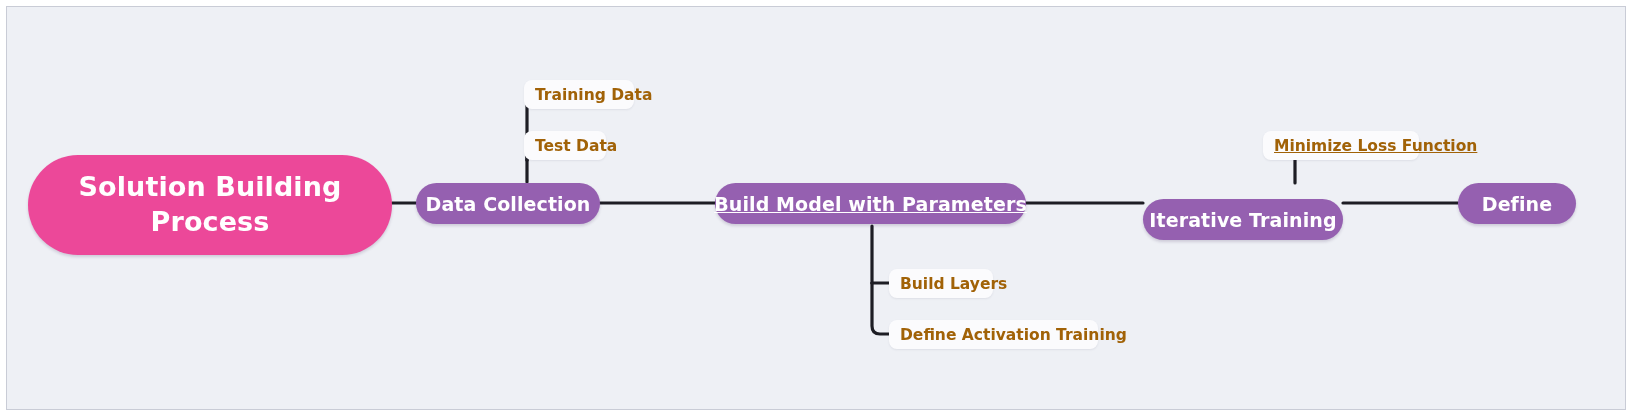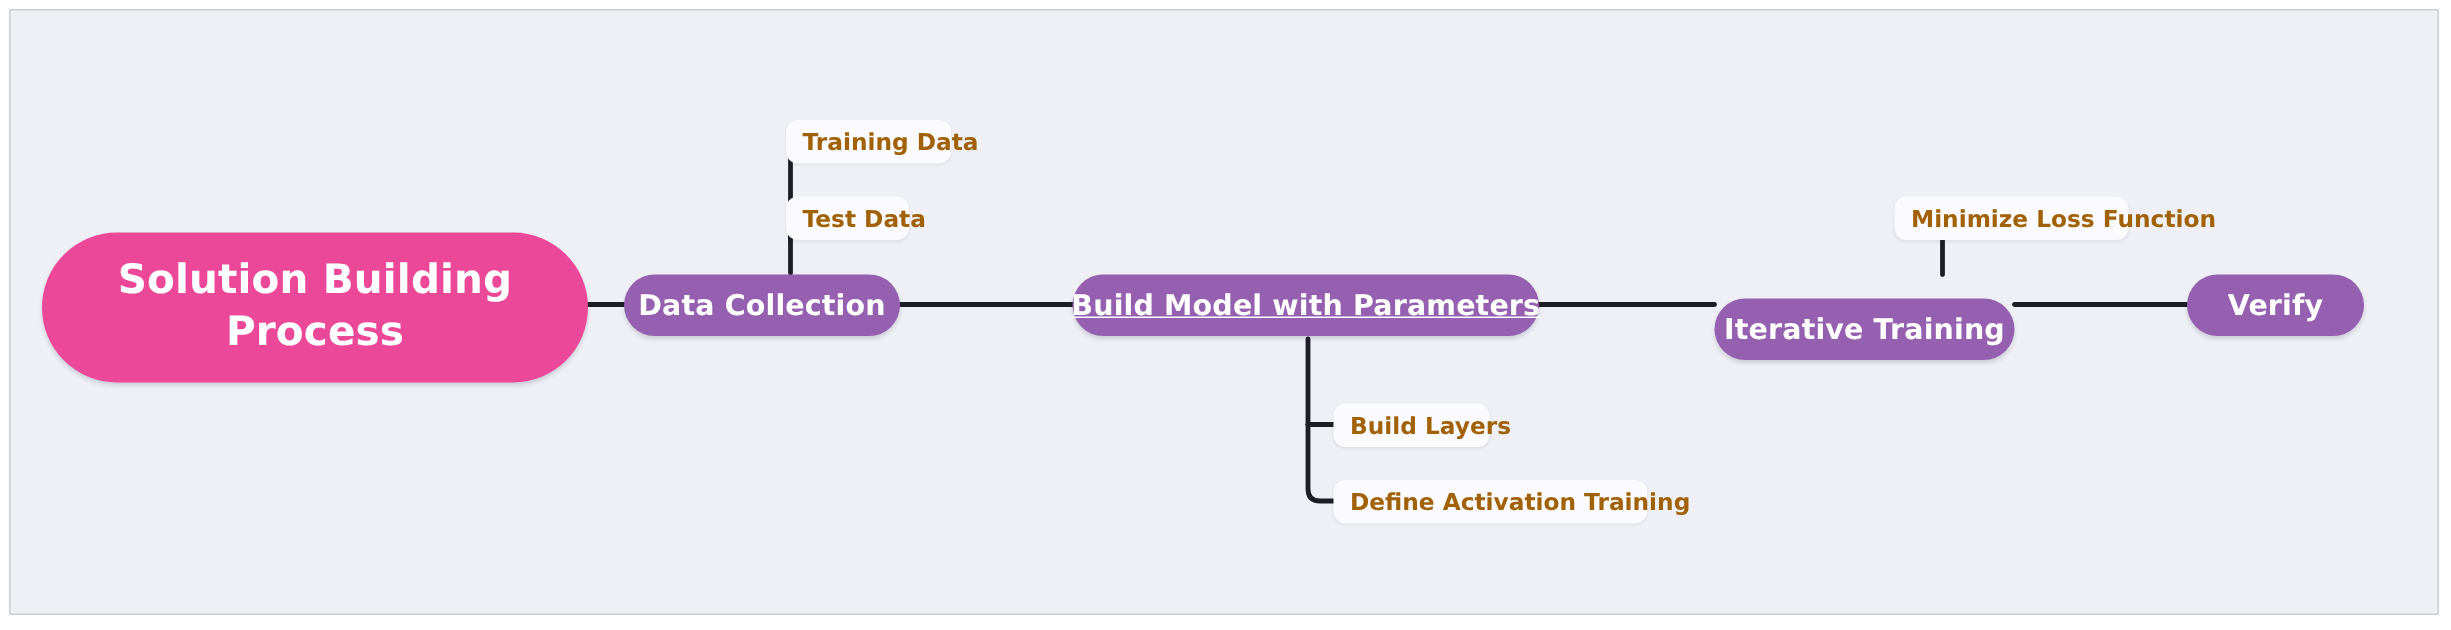--- a/index.html
+++ b/index.html
@@ -119,36 +119,36 @@
 
   <div class="node node-branch" style="left:715px; top:183px; width:311px; height:41px;text-decoration:underline;">
     <span>Build Model with Parameters</span>
   </div>
 
   <div class="node node-branch" style="left:1143px; top:199px; width:200px; height:41px;">
     <span>Iterative Training</span>
   </div>
 
   <div class="node node-branch" style="left:1458px; top:183px; width:118px; height:41px;">
-    <span>Verify</span>
+    <span>Define</span>
   </div>
 
   <div class="leaf" style="left:524px; top:80px; width:110px; height:29px;">
     <span>Training Data</span>
   </div>
 
   <div class="leaf" style="left:524px; top:131px; width:82px; height:29px;align-items:center;">
     <span>Test Data</span>
   </div>
 
   <div class="leaf" style="left:889px; top:269px; width:104px; height:29px;">
     <span>Build Layers</span>
   </div>
 
   <div class="leaf" style="left:889px; top:320px; width:209px; height:29px;">
     <span>Define Activation Training</span>
   </div>
 
-  <div class="leaf" style="left:1263px; top:131px; width:156px; height:29px;">
+  <div class="leaf" style="left:1263px; top:131px; width:156px; height:29px;text-decoration:underline;">
     <span>Minimize Loss Function</span>
   </div>
 
 </div>
 
 </body></html>

